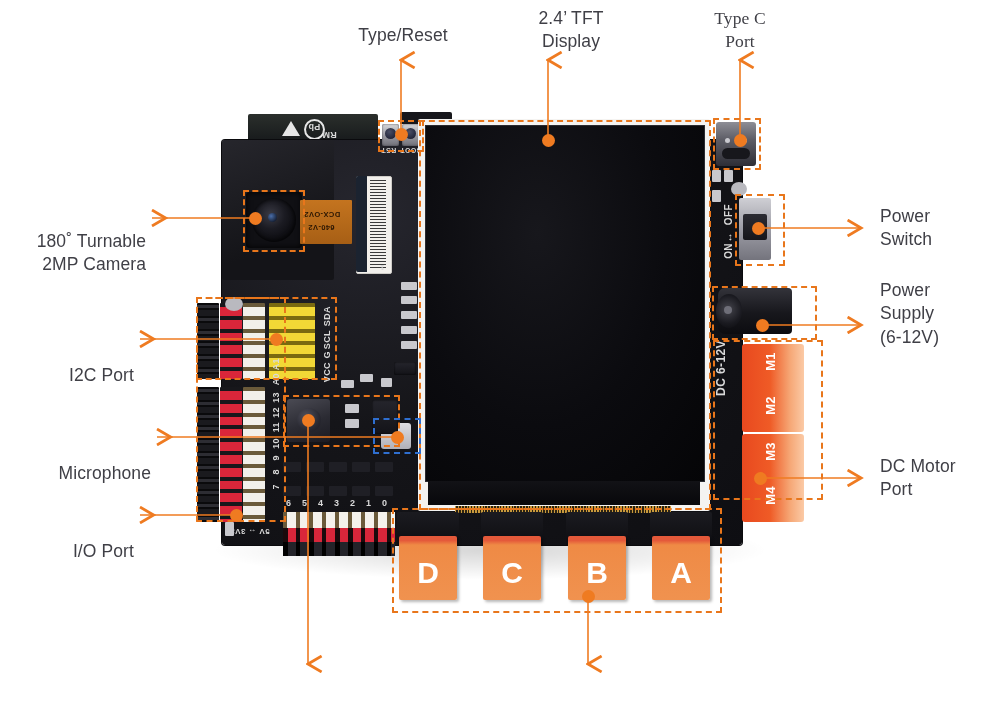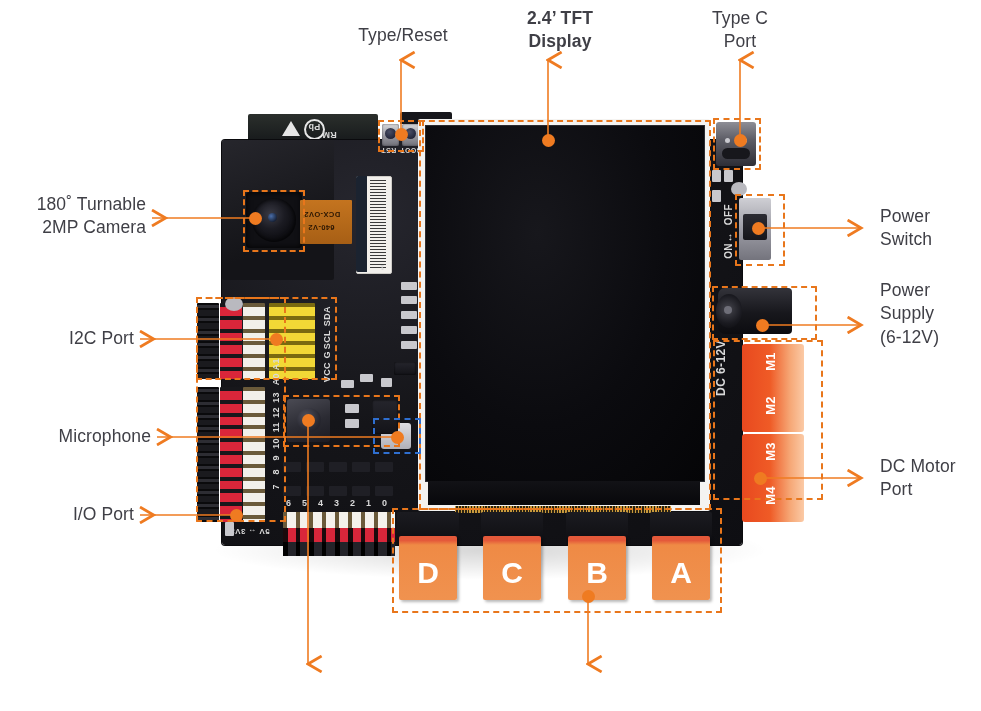--- a/index.html
+++ b/index.html
@@ -26,21 +26,21 @@
   
   .label {
     position: absolute;
     font-size: 17.5px;
     line-height: 1.34;
     color: #3f3f46;
     letter-spacing: 0.1px;
     white-space: pre-line;
   }
   .label.right { text-align: left; }
-  .label.left  { text-align: right; }
+  .label.left  { text-align: right; margin-top: 37px; }
   .label.ctr   { text-align: center; }
 
   
   #lines {
     position: absolute;
     left: 0; top: 0;
     width: 981px;
     height: 711px;
     pointer-events: none;
   }
@@ -648,23 +648,23 @@
   <div class="dot" style="left:752px; top:222px;"></div>
   <div class="dot" style="left:756px; top:319px;"></div>
   <div class="dot" style="left:270px; top:333px;"></div>
   <div class="dot" style="left:391px; top:431px;"></div>
   <div class="dot" style="left:230px; top:509px;"></div>
   <div class="dot" style="left:754px; top:472px;"></div>
   <div class="dot" style="left:302px; top:414px;"></div>
   <div class="dot" style="left:582px; top:590px;"></div>
 
   <div class="label ctr" style="left:338px; top:24px;  width:130px;">Type/Reset</div>
-  <div class="label ctr" style="left:499px; top:7px;   width:122px;font-weight:bold;">2.4’ TFT
+  <div class="label ctr" style="left:510px; top:7px;   width:122px;">2.4’ TFT
 Display</div>
-  <div class="label ctr" style="left:690px; top:7px;   width:100px;">Type C
+  <div class="label ctr" style="left:690px; top:7px;   width:100px;font-family:Liberation Serif, serif;">Type C
 Port</div>
   <div class="label left" style="left:0px;   top:193px; width:146px;">180˚ Turnable
 2MP Camera</div>
   <div class="label right" style="left:880px; top:205px; width:110px;">Power
 Switch</div>
   <div class="label right" style="left:880px; top:279px; width:110px;">Power
 Supply
 (6-12V)</div>
   <div class="label left" style="left:0px;   top:327px; width:134px;">I2C Port</div>
   <div class="label left" style="left:0px;   top:425px; width:151px;">Microphone</div>

